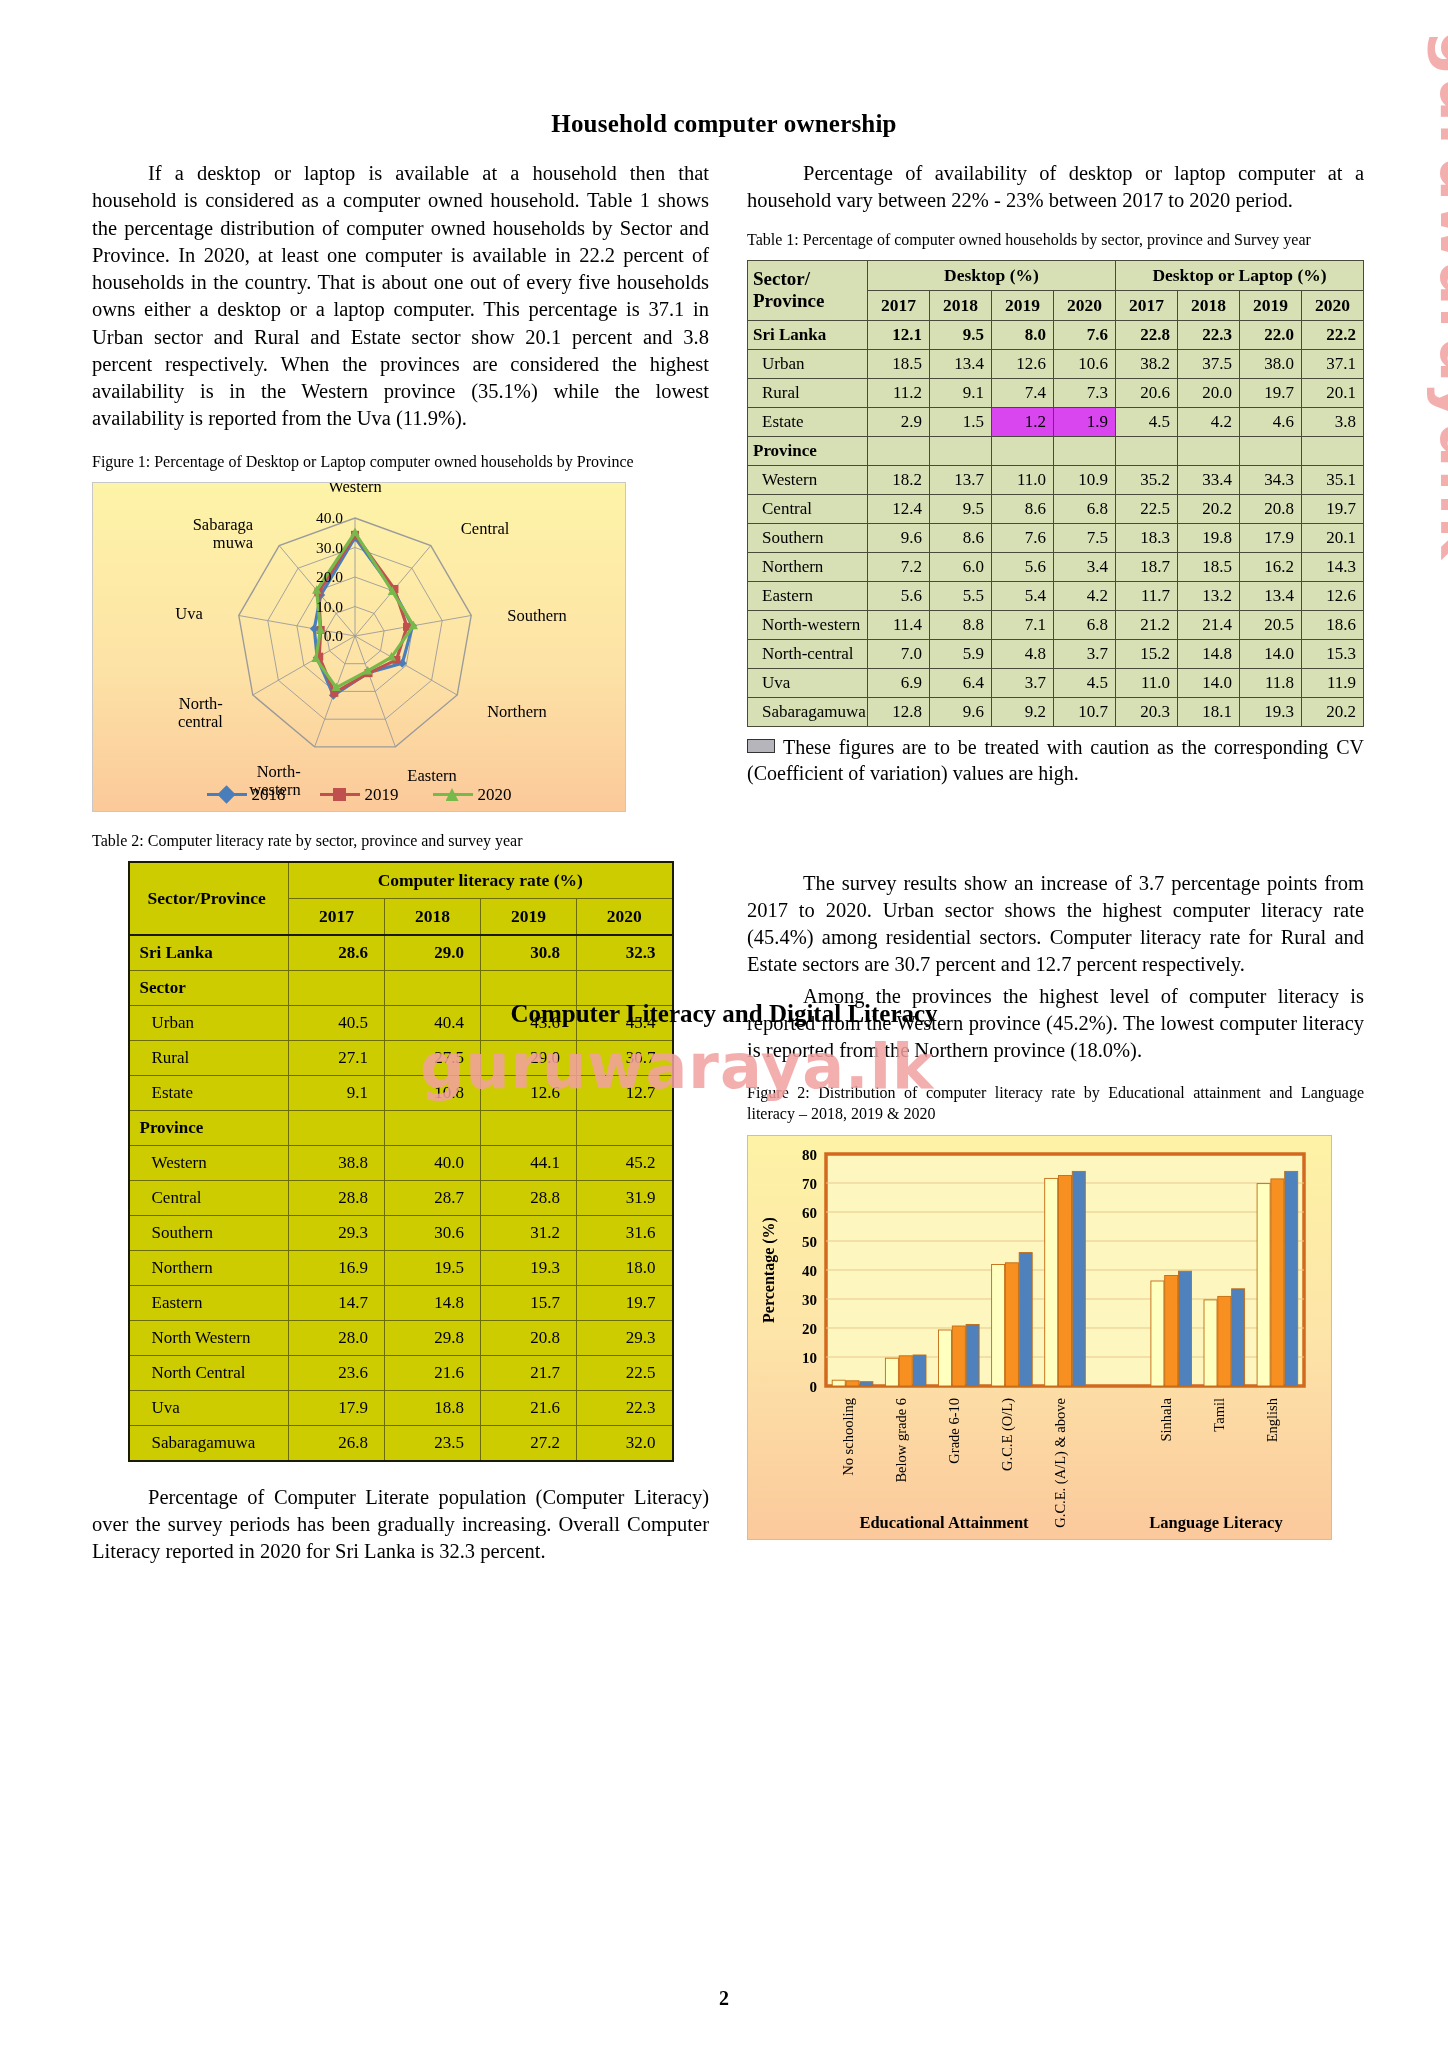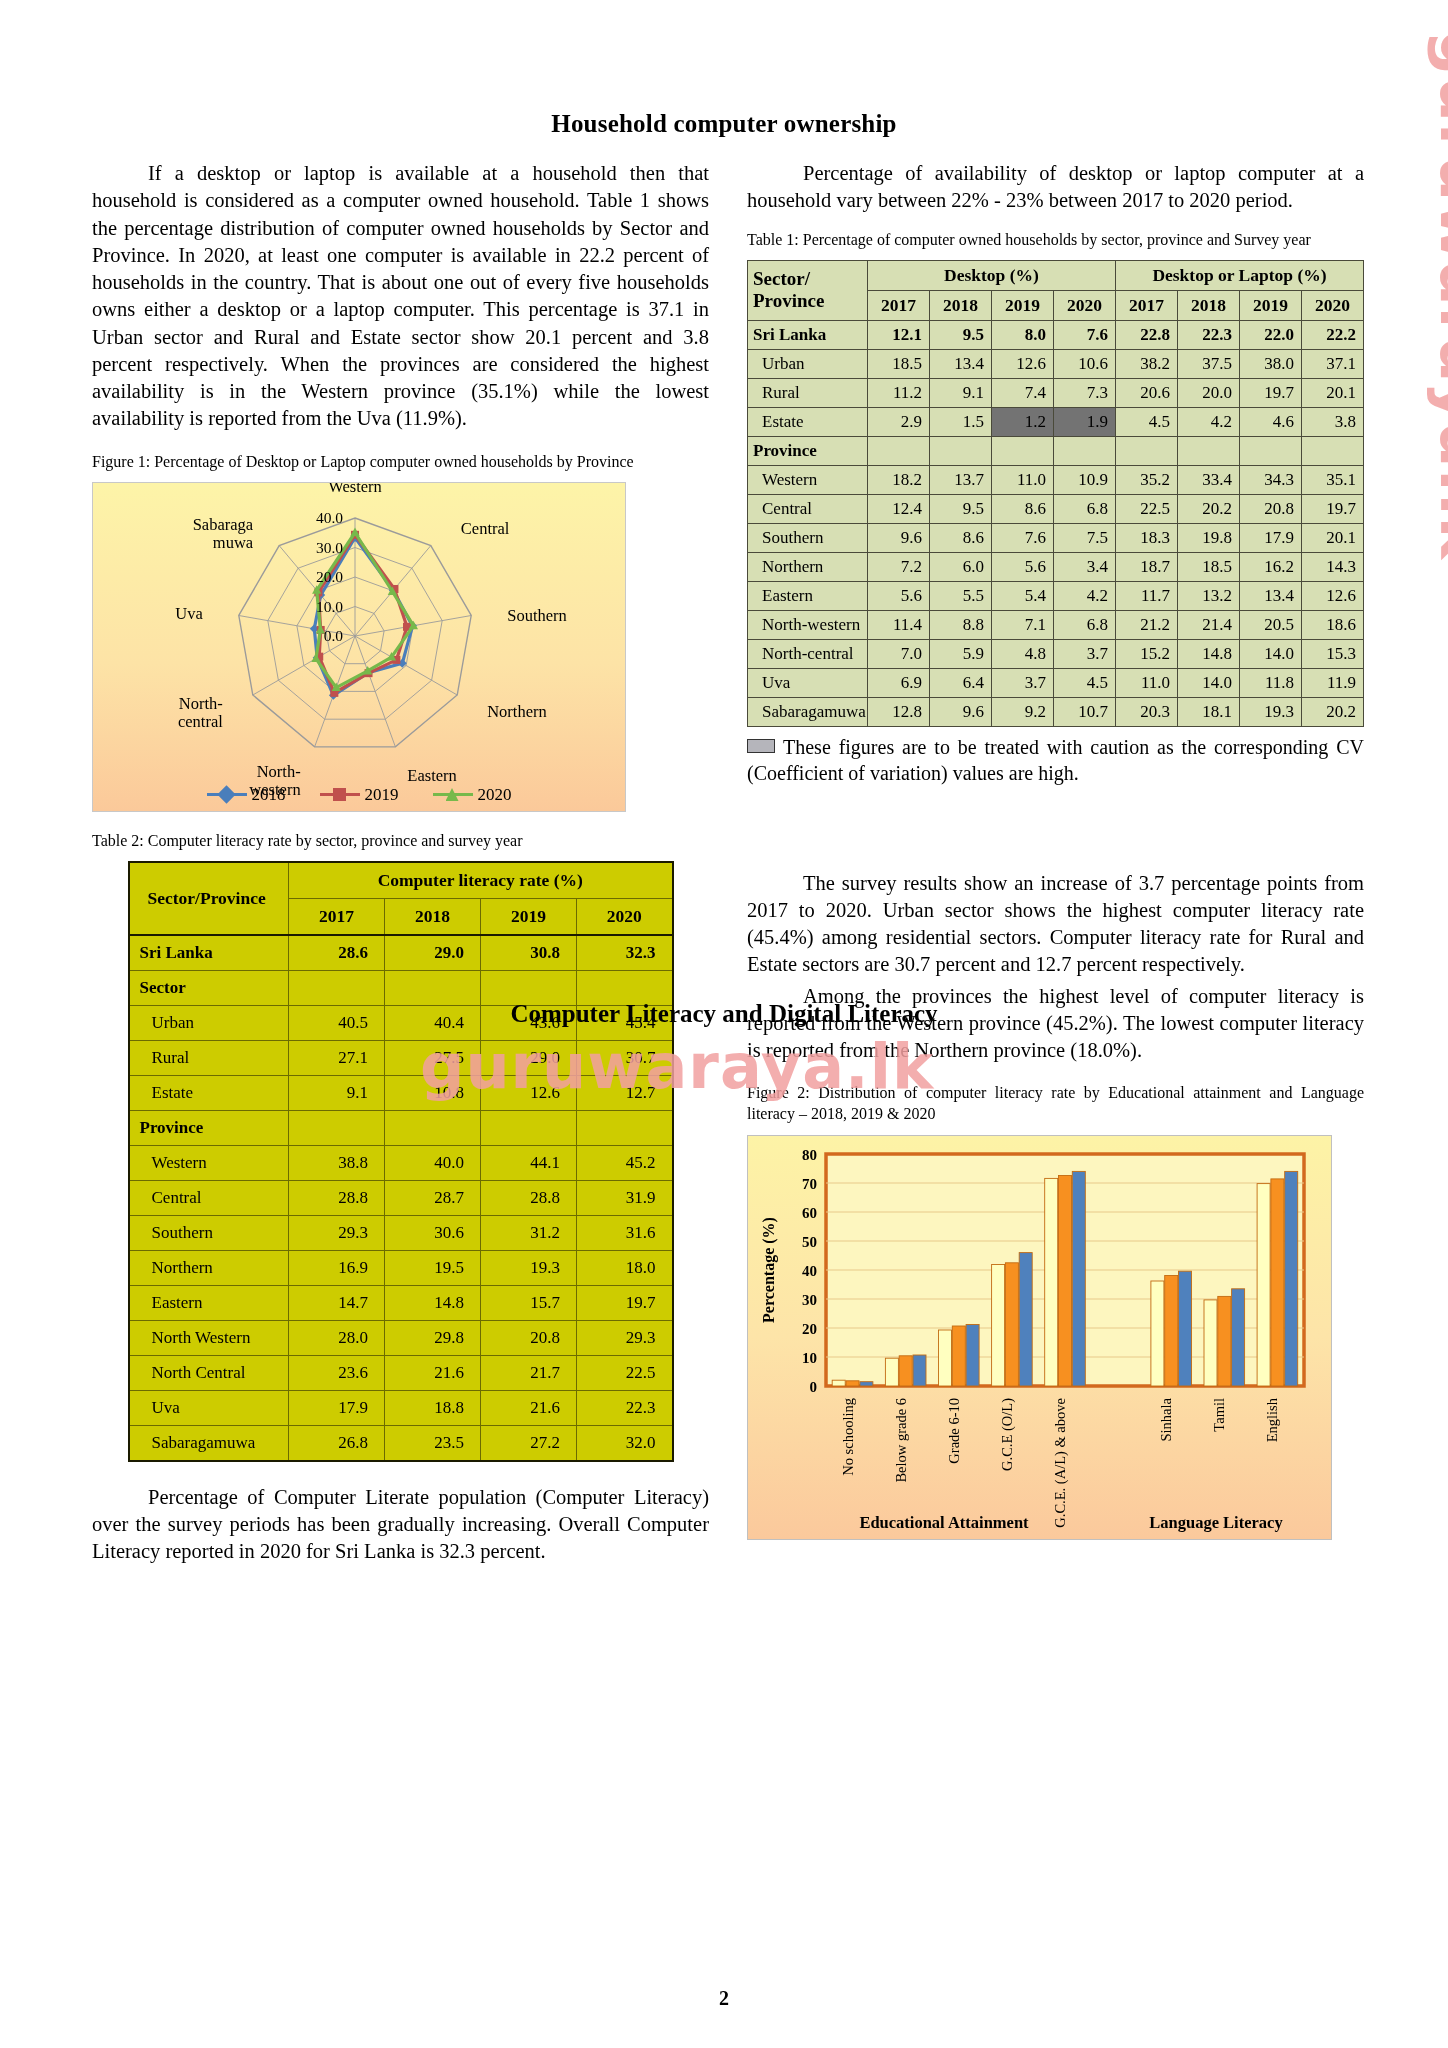--- a/index.html
+++ b/index.html
@@ -98,21 +98,21 @@
   .t1 thead th {
     font-weight: 700;
     font-size: 17.5px;
   }
   .t1 th.lead { text-align: left; font-size: 19px; }
   .t1 td.num { text-align: right; padding-right: 7px; }
   .t1 td.lbl { text-align: left; padding-left: 14px; }
   .t1 tr.total td { font-weight: 700; }
   .t1 tr.total td.lbl { padding-left: 5px; }
   .t1 td.grp { font-weight: 700; padding-left: 5px; text-align: left; }
-  .t1 td.caution { background: #737373; }
+  .t1 td.caution { background: #d946ef; }
   .t1 col.c0 { width: 120px; }
 
   .footnote {
     font-size: 20px;
     line-height: 1.3;
     text-align: justify;
     margin: 7px 0 0 0;
     position: relative;
   }
   .sw {

